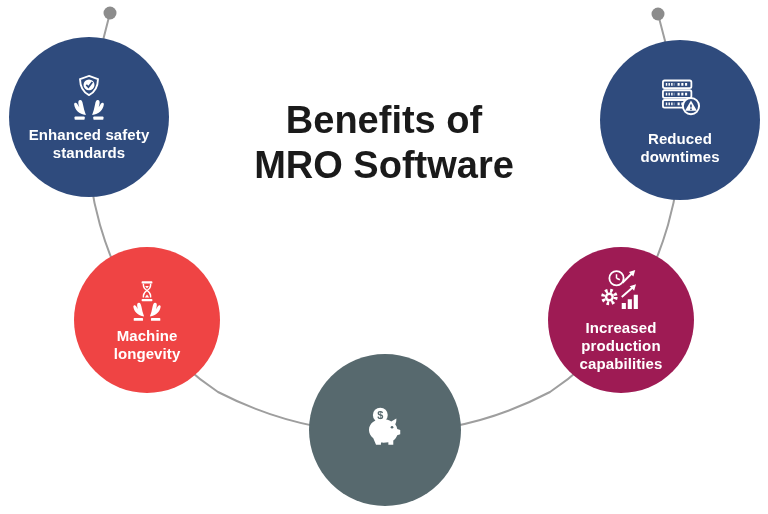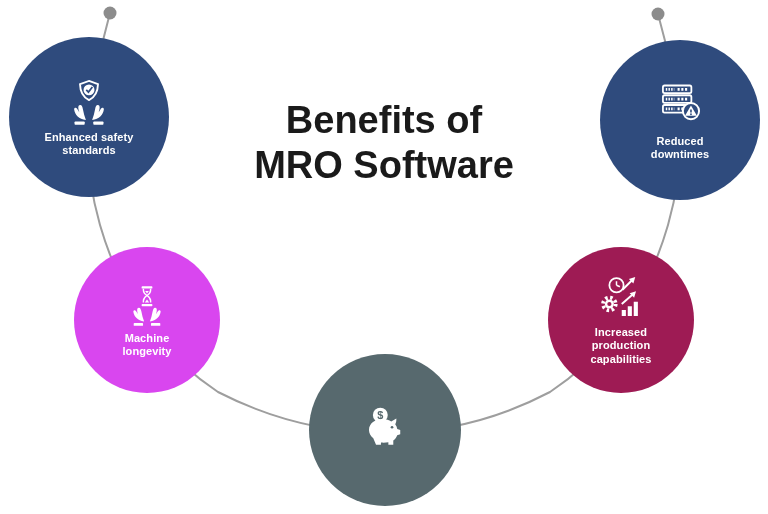--- a/index.html
+++ b/index.html
@@ -7,21 +7,21 @@
     position:relative;width:768px;height:514px;overflow:hidden;background:#ffffff;
     font-family:"Liberation Sans", sans-serif;
   }
   #connector-layer{position:absolute;left:0;top:0;z-index:0;}
   .node{
     position:absolute;border-radius:50%;display:flex;flex-direction:column;
     align-items:center;justify-content:center;z-index:2;text-align:center;
   }
   .node .icon{flex:0 0 auto;line-height:0;margin-bottom:4px;}
   .node .label{
-    color:#ffffff;font-size:11px;font-weight:600;line-height:1.22;
+    color:#ffffff;font-size:15px;font-weight:600;line-height:1.22;
     white-space:pre-line;letter-spacing:.1px;
   }
   #title{
     position:absolute;left:0;right:0;top:98px;z-index:1;text-align:center;
     font-size:38px;font-weight:700;color:#1a1a1a;line-height:1.18;white-space:pre-line;
   }
   
   #node-safety    {left:9px;  top:37px;  width:160px;height:160px;}
   #node-longevity {left:74px; top:247px; width:146px;height:146px;}
   #node-savings   {left:309px;top:354px; width:152px;height:152px;}
@@ -54,21 +54,21 @@
         <g transform="matrix(-1,0,0,1,64,0)">
           <path d="M28,55 c-9,-1.5 -14,-6.5 -15,-13.5 c-0.3,-2.3 2.3,-3.1 3.6,-1.1 l3,4.6 c-2,-5.7 -1.6,-8.9 0.9,-9.2 c2.3,-0.3 3.1,2.3 3.7,5.4 l1.6,7 z" fill="#fff"></path>
           <rect x="13.5" y="57" width="13" height="4" rx="1" fill="#fff"></rect>
         </g>
       </svg>
     </span>
     <span class="label">Enhanced safety
 standards</span>
   </div>
 
-  <div class="node" id="node-longevity" style="background: #d946ef;">
+  <div class="node" id="node-longevity" style="background: #ef4444;">
     <span class="icon">
       <svg width="46" height="46" viewBox="0 0 64 64">
         <rect x="24.5" y="6" width="15" height="3.2" rx="1" fill="#fff"></rect>
         <rect x="24.5" y="30.5" width="15" height="3.2" rx="1" fill="#fff"></rect>
         <path d="M27,9.5 v2 c0,4 2.2,5.3 5,7.3 c-2.8,2 -5,3.3 -5,7.3 v2.4 M37,9.5 v2 c0,4 -2.2,5.3 -5,7.3 c2.8,2 5,3.3 5,7.3 v2.4" fill="none" stroke="#fff" stroke-width="2"></path>
         <path d="M29.4,12.5 h5.2 l-2.6,3.6 z" fill="#fff"></path>
         <path d="M29,28.5 h6 l-3,-4.2 z" fill="#fff"></path>
         <path d="M28,55 c-9,-1.5 -14,-6.5 -15,-13.5 c-0.3,-2.3 2.3,-3.1 3.6,-1.1 l3,4.6 c-2,-5.7 -1.6,-8.9 0.9,-9.2 c2.3,-0.3 3.1,2.3 3.7,5.4 l1.6,7 z" fill="#fff"></path>
         <rect x="13.5" y="57" width="13" height="4" rx="1" fill="#fff"></rect>
         <g transform="matrix(-1,0,0,1,64,0)">

